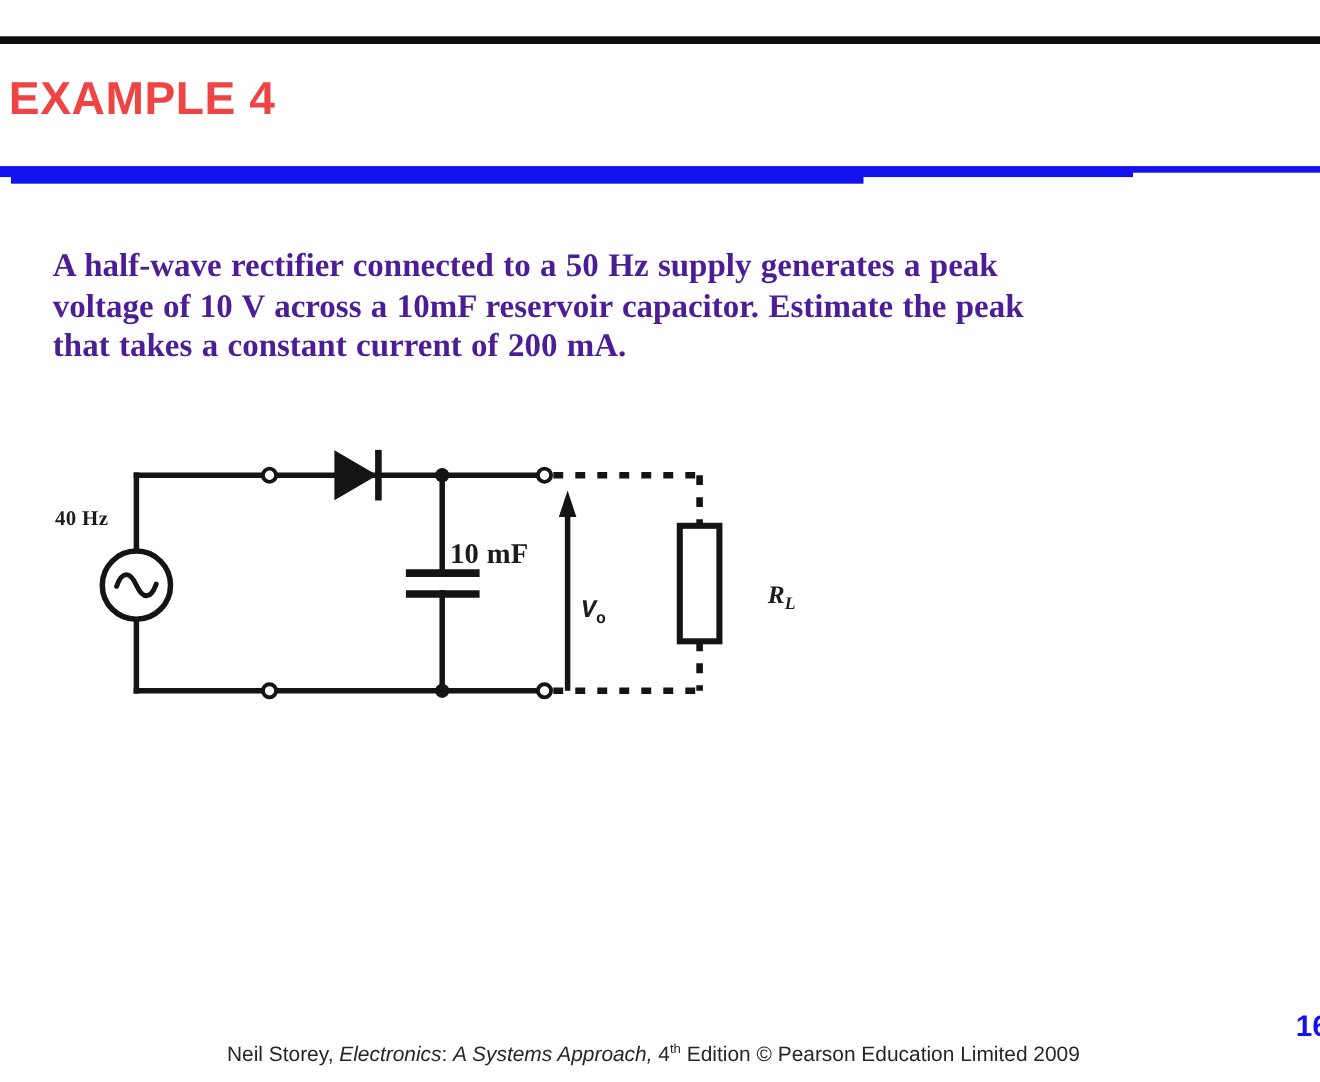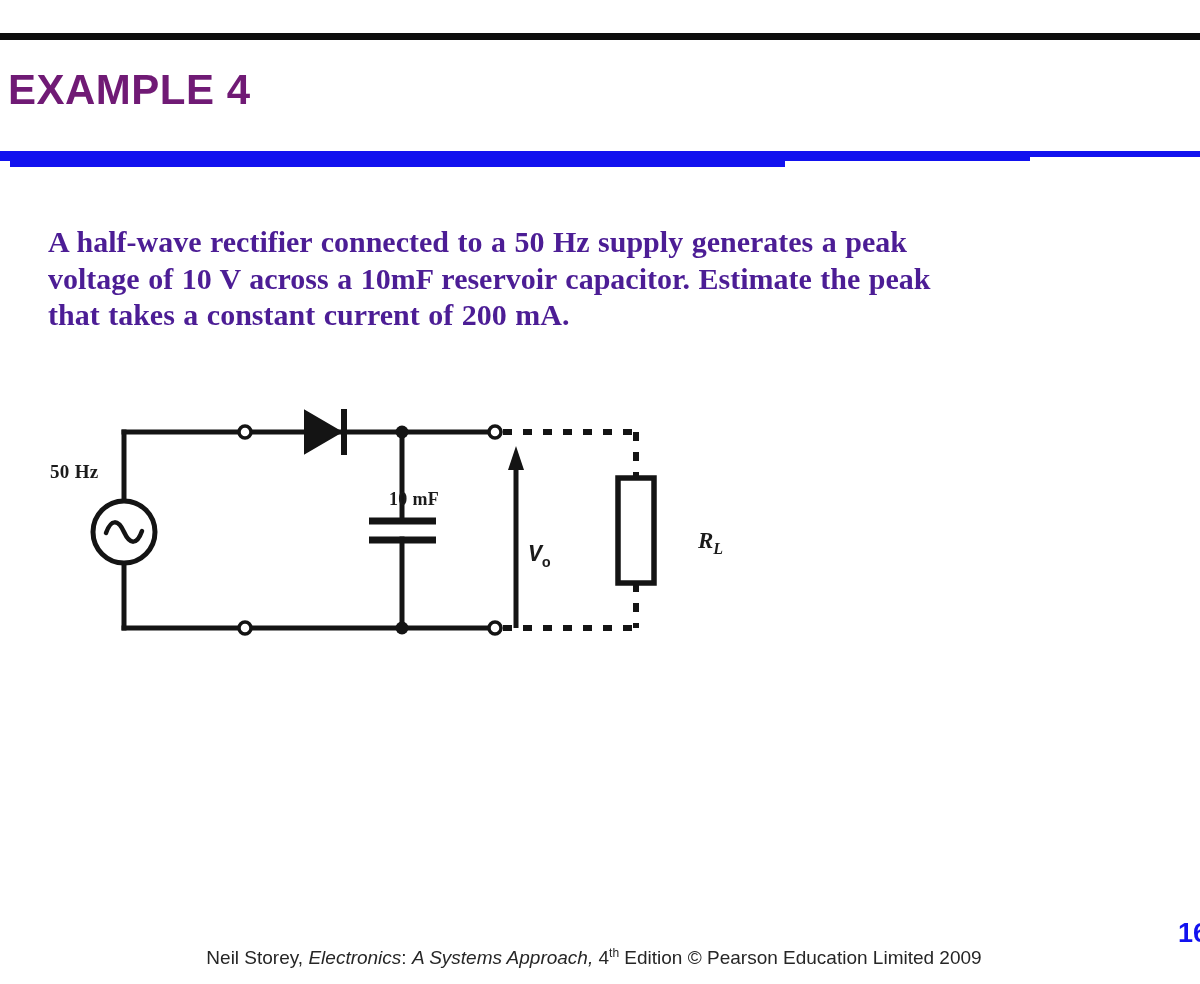--- a/index.html
+++ b/index.html
@@ -37,21 +37,21 @@
   
   .slide-title {
     position: absolute;
     left: 8px;
     top: 66px;
     font-family: "Liberation Sans", sans-serif;
     font-weight: bold;
     font-size: 42px;
     line-height: 48px;
     letter-spacing: 0.5px;
-    color: #701a75;
+    color: #ef4444;
     white-space: nowrap;
   }
 
   
   .divider {
     position: absolute;
     left: 0;
     top: 148px;
     width: 1200px;
     height: 24px;
@@ -99,21 +99,21 @@
 
   
   .ckt-label {
     position: absolute;
     font-family: "Liberation Serif", "DejaVu Serif", serif;
     font-weight: bold;
     color: #1b1b1b;
     white-space: nowrap;
   }
   .lbl-freq   { left: 50px;  top: 461px; font-size: 19px; letter-spacing: 0.3px; }
-  .lbl-cap    { left: 389px; top: 489px; font-size: 18px; letter-spacing: 0.3px; }
+  .lbl-cap    { left: 409px; top: 489px; font-size: 26px; letter-spacing: 0.3px; }
   .lbl-vo     { left: 528px; top: 542px; font-size: 23px; font-style: italic; font-family: Liberation Mono, monospace; }
   .lbl-vo sub { font-size: 15px; font-style: normal; }
   .lbl-rl     { left: 665px; top: 528px; font-size: 23px; font-style: italic; margin-left: 33px; }
   .lbl-rl sub { font-size: 16px; }
 
   
   .footer {
     position: absolute;
     left: 0;
     top: 946px;
@@ -197,21 +197,21 @@
     <g stroke="#141414" stroke-width="6" fill="none" stroke-dasharray="9 11" stroke-linecap="butt">
       <path d="M503,432 L636,432"></path>
       <path d="M636,432 L636,478"></path>
       <path d="M636,583 L636,628"></path>
       <path d="M503,628 L636,628"></path>
     </g>
 
     <rect x="618" y="478" width="36" height="105" fill="#ffffff" stroke="#141414" stroke-width="5.5"></rect>
   </svg>
 
-  <div class="ckt-label lbl-freq">50 Hz</div>
+  <div class="ckt-label lbl-freq">40 Hz</div>
 
   <div class="ckt-label lbl-cap">10 mF</div>
 
   <div class="ckt-label lbl-vo">
     <span>V</span><sub>o</sub>
   </div>
 
   <div class="ckt-label lbl-rl">
     <span>R</span><sub>L</sub>
   </div>

